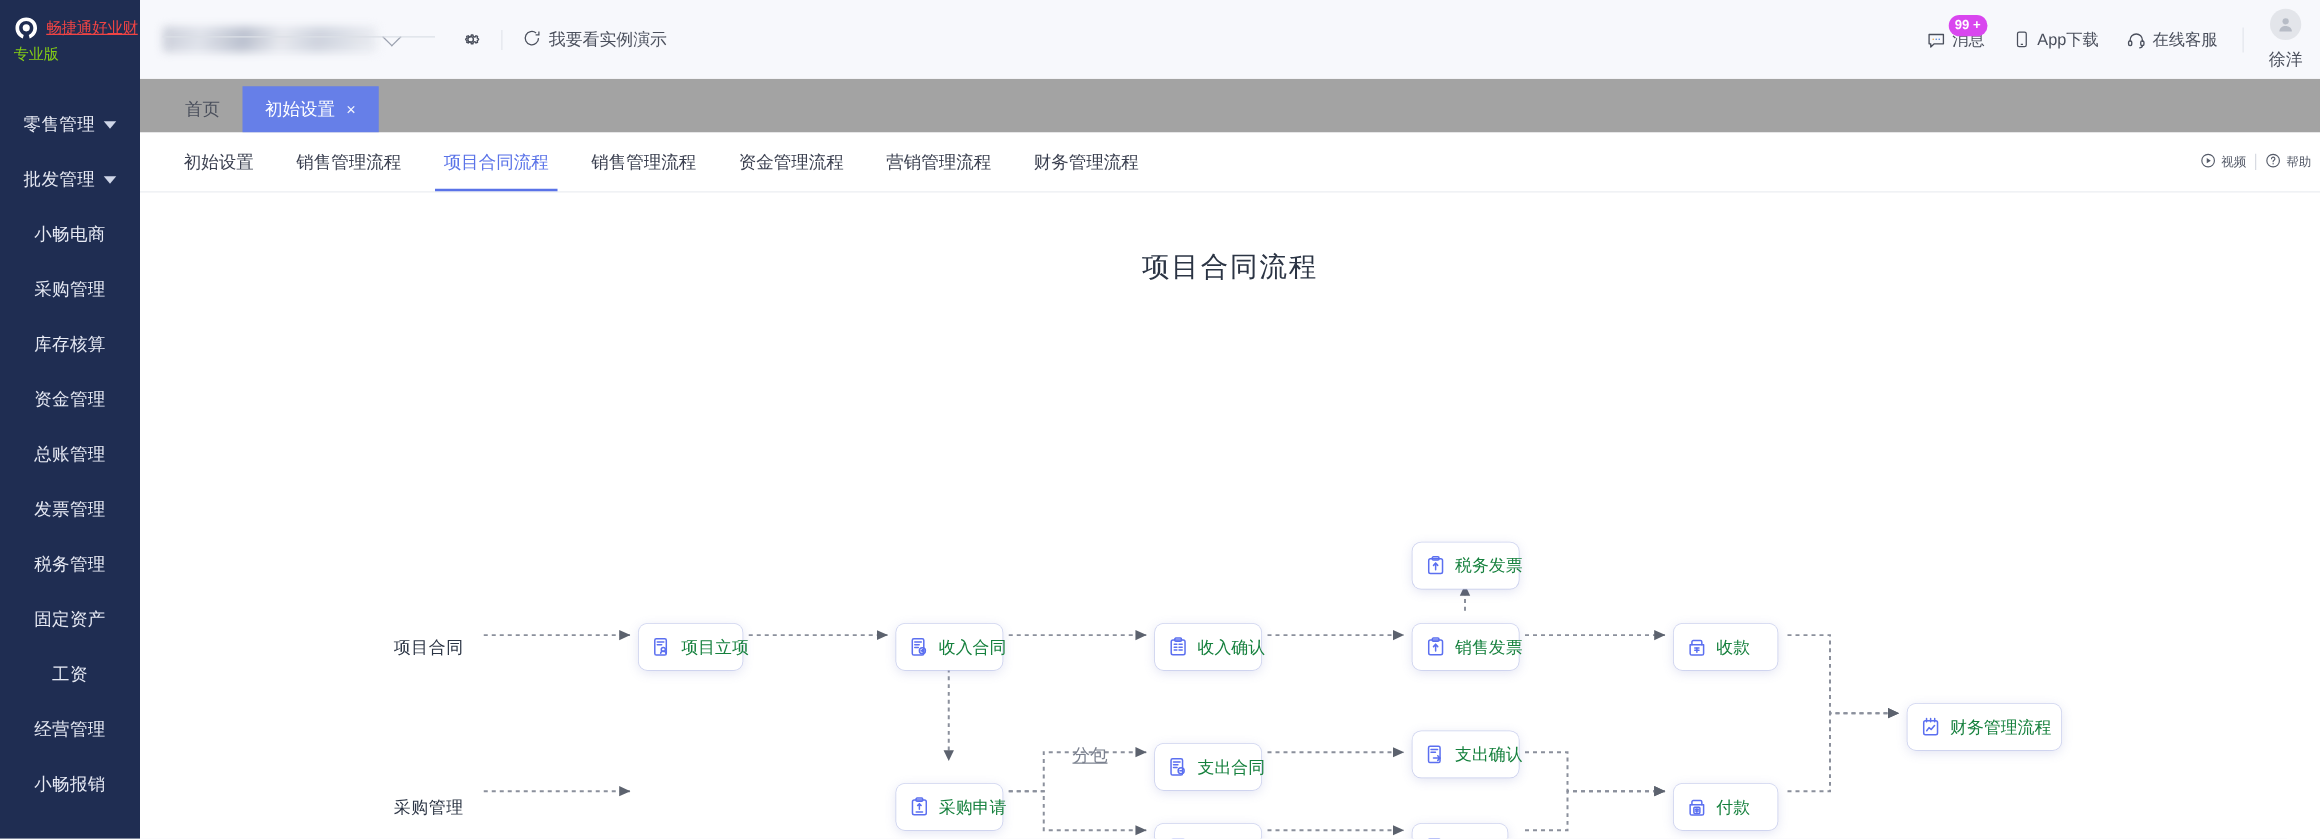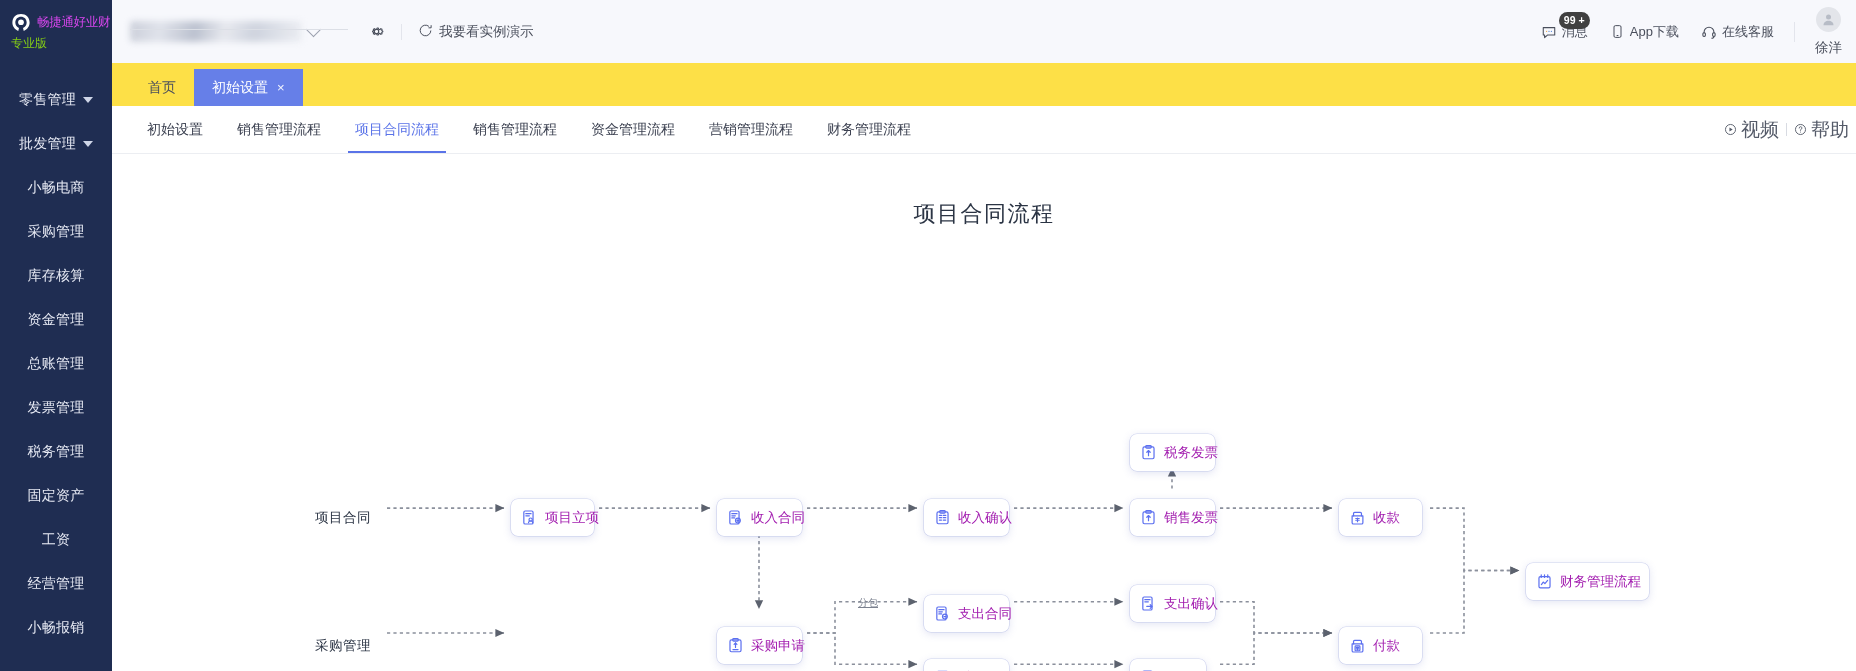--- a/index.html
+++ b/index.html
@@ -17,21 +17,21 @@
     width:112px; min-width:112px; height:671px;
     background:#1f2d52;
     color:#dfe4f1;
     position:relative;
     overflow:hidden;
   }
   .brand { height:63px; display:flex; flex-direction:column; justify-content:center; padding-left:10px; }
   .brand-row { display:flex; align-items:center; gap:5px; }
   .brand-logo { width:22px; height:22px; flex:0 0 22px; position:relative; }
   .brand-logo svg { display:block; }
-  .brand-name { font-size:12.5px; color:#d946ef; white-space:nowrap; letter-spacing:-0.3px; }
+  .brand-name { font-size:12.5px; color:#ef4444; white-space:nowrap; letter-spacing:-0.3px;text-decoration:underline; }
   .brand-sub { font-size:12px; color:#84cc16; margin-top:1px; padding-left:1px; }
   .nav { padding-top:15px; }
   .nav-item {
     height:44px; display:flex; align-items:center; justify-content:center;
     font-size:14px; color:#e7eaf4; cursor:pointer; gap:7px;
     letter-spacing:0.3px;
   }
   .caret { width:0;height:0;border-left:5px solid transparent;border-right:5px solid transparent;border-top:6px solid #cfd6e8; display:inline-block; }
 
   
@@ -52,30 +52,30 @@
   .company-underline { position:absolute; left:0; bottom:12px; width:218px; height:1px; background:#dcdfe6; }
   .chev-down { width:11px;height:11px;border-right:1.6px solid #9aa0ae;border-bottom:1.6px solid #9aa0ae;transform:rotate(45deg); margin-left:6px; margin-top:-5px;}
   .gear { margin-left:20px; cursor:pointer; display:flex; align-items:center;}
   .vdiv { width:1px; height:16px; background:#e3e5ec; margin:0 16px; }
   .demo-link { display:flex; align-items:center; gap:6px; font-size:13.5px; color:#4a4f5c; cursor:pointer; }
   .top-spacer { flex:1; }
   .top-actions { display:flex; align-items:center; gap:0; }
   .t-act { display:flex; align-items:center; gap:5px; font-size:13px; color:#4a4f5c; cursor:pointer; margin-left:22px; position:relative; }
   .badge {
     position:absolute; top:-11px; left:18px;
-    background:#404040; color:#fff; font-size:10.5px; line-height:1;
+    background:#d946ef; color:#fff; font-size:10.5px; line-height:1;
     padding:3px 5px 3.5px 5px; border-radius:9px; font-weight:bold; white-space:nowrap;
   }
   .avatar-wrap { display:flex; align-items:center; gap:7px; margin-left:20px; cursor:pointer;flex-direction:column; }
   .avatar { width:25px;height:25px;border-radius:50%; background:#e3e5ea; display:flex;align-items:center;justify-content:center; }
   .uname { font-size:13.5px; color:#4a4f5c; white-space:nowrap; }
   .topdiv { width:1px; height:20px; background:#e3e5ec; margin-left:20px; }
 
   
-  .tabstrip { height:43px; background:#fde047; display:flex; align-items:flex-end; padding-left:18px; }
+  .tabstrip { height:43px; background:#a3a3a3; display:flex; align-items:flex-end; padding-left:18px; }
   .tab {
     height:37px; min-width:62px; padding:0 18px; display:flex; align-items:center; justify-content:center;
     font-size:14px; color:#4a4f5c; cursor:pointer; gap:9px;
   }
   .tab.active { background:#667fe8; color:#fff; }
   .tab .x { font-size:13px; opacity:.92; }
 
   
   .panel { flex:1; margin:0 0 0 0; background:#fff; display:flex; flex-direction:column; overflow:hidden; position:relative;}
   .subtabs {
@@ -83,40 +83,40 @@
     padding-left:18px; position:relative;
   }
   .subtab {
     padding:0 17px; height:47px; display:flex; align-items:center;
     font-size:14px; color:#3b4050; cursor:pointer; position:relative; white-space:nowrap;
   }
   .subtab.active { color:#5a73e8; }
   .subtab.active:after {
     content:""; position:absolute; left:10px; right:10px; bottom:0; height:2.5px; background:#5a73e8;
   }
-  .subtabs-right { position:absolute; right:0; display:flex; align-items:center; gap:0; font-size:19px; color:#555b69; padding-right:0px;}
+  .subtabs-right { position:absolute; right:0; display:flex; align-items:center; gap:0; font-size:10px; color:#555b69; padding-right:0px;}
   .sr-item { display:flex; align-items:center; gap:4px; cursor:pointer; padding:0 7px;}
   .sr-div { width:1px; height:13px; background:#d8dbe2; }
 
   
   .canvas { flex:1; position:relative; overflow:hidden; }
   .diag-title {
     position:absolute; left:0; right:0; top:45px; text-align:center;
     font-size:22px; color:#2b3444; letter-spacing:1.5px; font-weight:400;
   }
   .rowlabel { position:absolute; font-size:13.5px; color:#2b3444; letter-spacing:.5px; }
   .node {
     position:absolute; height:37px; background:#fff;
     border-radius:7px; display:flex; align-items:center; gap:7px;
     padding:0 13px 0 10px; white-space:nowrap;
     box-shadow:0 2px 9px rgba(100,110,190,.20), 0 0 0 0.6px rgba(205,210,240,.85);
-    font-size:13.5px; color:#a21caf; cursor:pointer;
+    font-size:13.5px; color:#15803d; cursor:pointer;
   }
   .node .ico { width:17px; height:17px; flex:0 0 17px; display:flex; }
-  .edgelabel { position:absolute; font-size:10px; color:#7b818f; white-space:nowrap;text-decoration:underline; }
+  .edgelabel { position:absolute; font-size:14px; color:#7b818f; white-space:nowrap;text-decoration:underline; }
   svg.wires { position:absolute; inset:0; width:100%; height:100%; pointer-events:none; }
 </style>
 </head>
 <body>
 
 <div class="app">
 
   <div class="sidebar">
     <div class="brand">
       <div class="brand-row">

